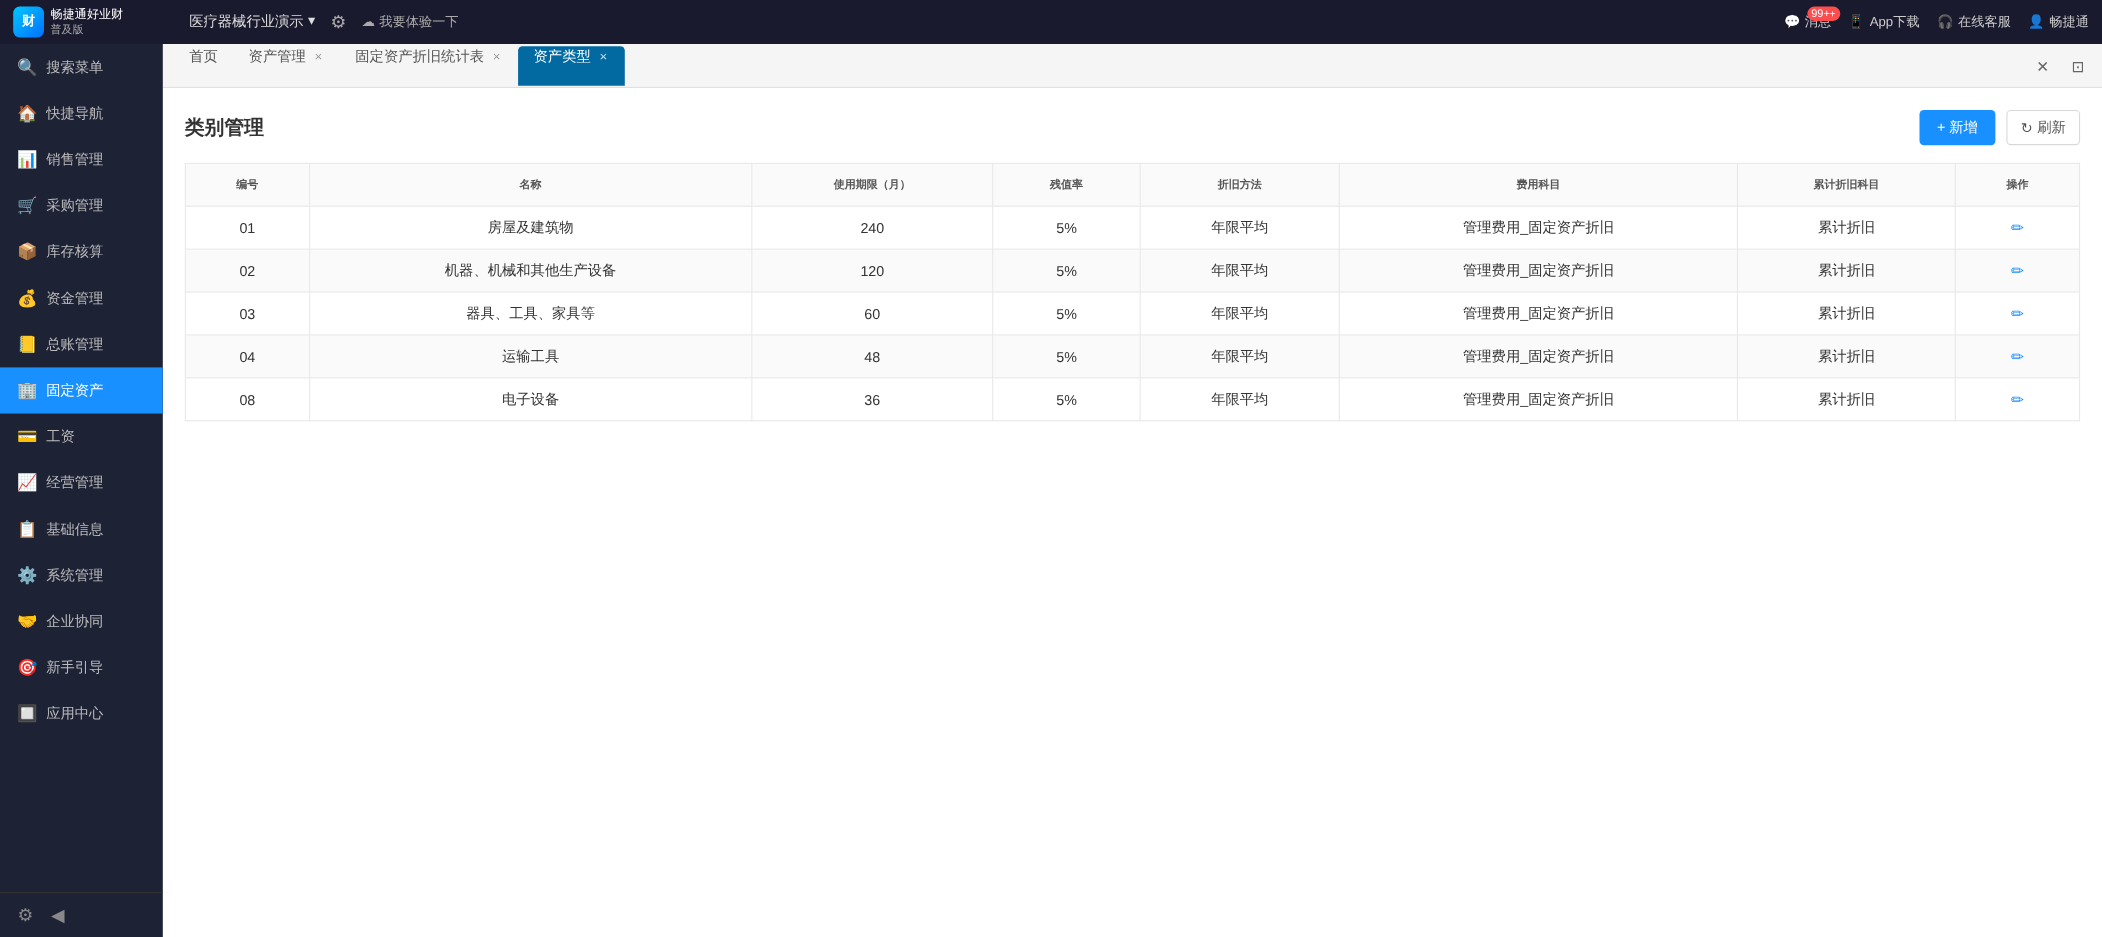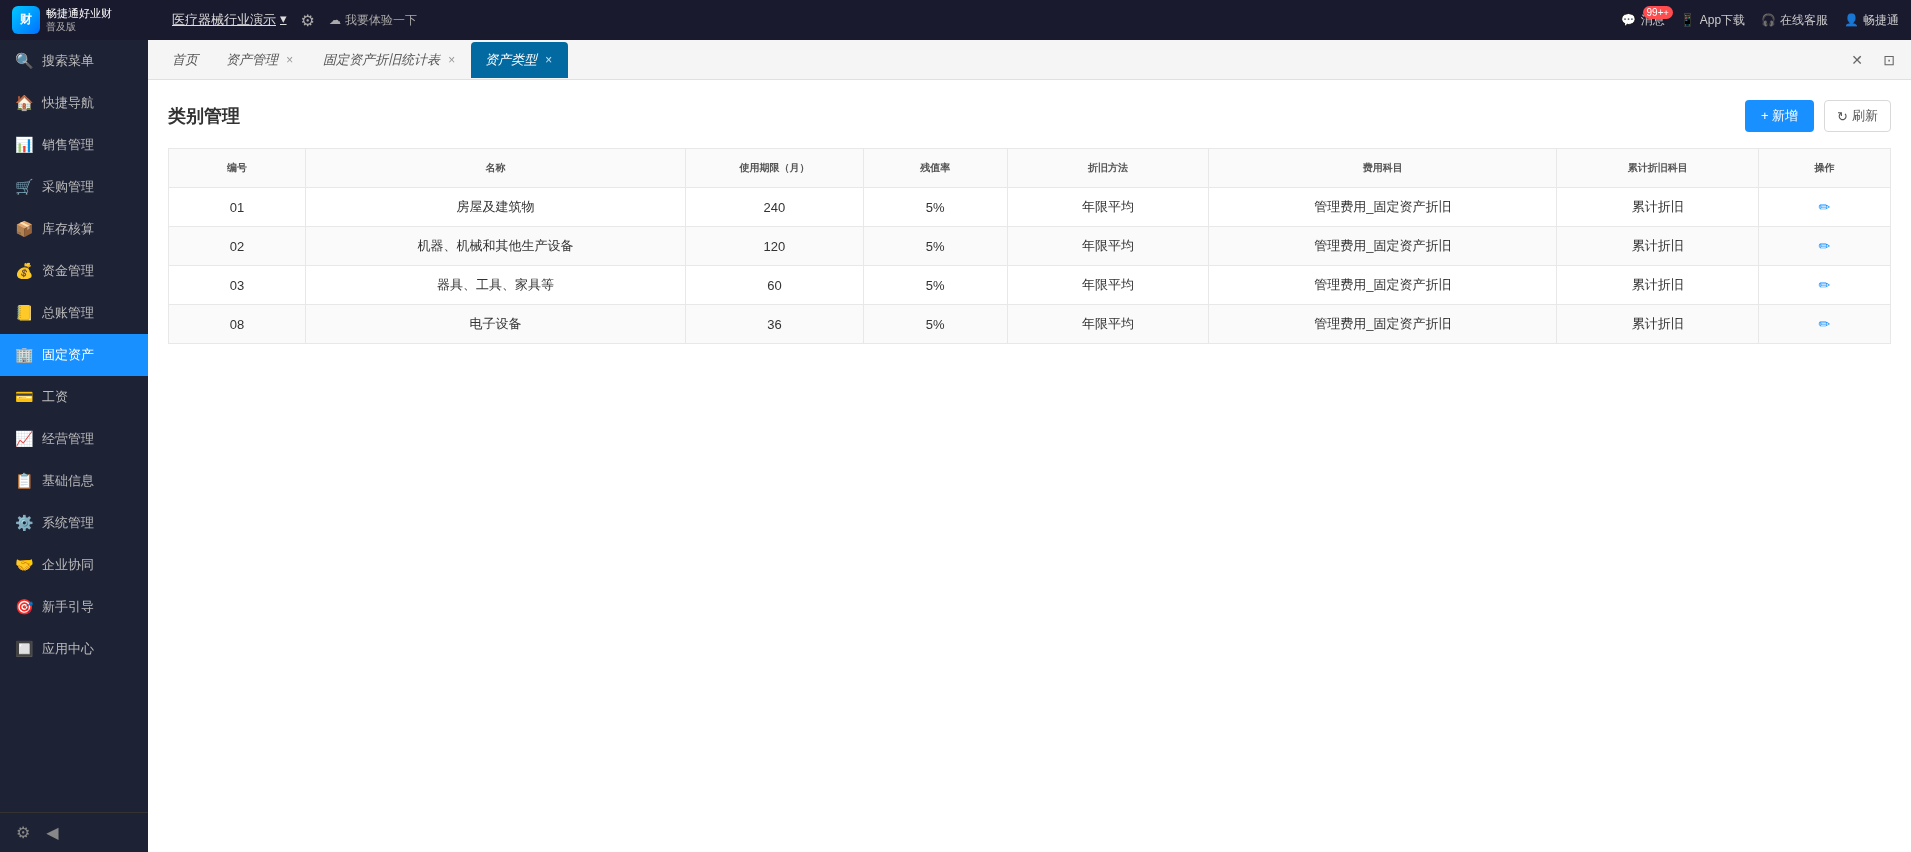--- a/index.html
+++ b/index.html
@@ -43,21 +43,20 @@
       flex: 1;
       padding-left: 20px;
     }
     .topbar-company {
       color: #ddd;
       font-size: 13px;
       display: flex;
       align-items: flex-start;
       gap: 4px;
       cursor: pointer;
-      text-decoration: underline;
     }
     .topbar-gear {
       color: #aaa;
       cursor: pointer;
       font-size: 16px;
       padding: 0 6px;
     }
     .topbar-experience {
       display: flex;
       align-items: center;
@@ -167,30 +166,28 @@
       display: flex;
       align-items: center;
       background: #f5f5f5;
       border-bottom: 1px solid #e0e0e0;
       padding: 0 10px;
       height: 40px;
       flex-shrink: 0;
     }
     .tab-item {
       display: flex;
-      align-items: center;
       gap: 6px;
       padding: 0 14px;
       height: 36px;
       cursor: pointer;
       font-size: 13px;
       color: #555;
       border-radius: 4px 4px 0 0;
       white-space: nowrap;
-      font-style: italic;
     }
     .tab-item.active {
       background: #0369a1;
       color: #fff;
     }
     .tab-close {
       font-size: 12px;
       color: #999;
       cursor: pointer;
       padding: 2px;
@@ -272,21 +269,21 @@
     .data-table th {
       background: #fafafa;
       color: #555;
       font-weight: 600;
       font-size: 10px;
       padding: 12px 16px;
       border: 1px solid #e8e8e8;
       text-align: center;
     }
     .data-table td {
-      padding: 10px 32px;
+      padding: 10px 16px;
       border: 1px solid #e8e8e8;
       font-size: 13px;
       color: #333;
       text-align: center;
     }
     .data-table tr:nth-child(even) { background: #fafafa; }
     .td-name { text-align: center; }
     .td-link { color: #1890ff; cursor: pointer; }
     .edit-icon {
       color: #1890ff;
@@ -484,20 +481,30 @@
     <td class="td-link">03</td>
     <td class="td-name">器具、工具、家具等</td>
     <td>60</td>
     <td>5%</td>
     <td>年限平均</td>
     <td>管理费用_固定资产折旧</td>
     <td class="td-link">累计折旧</td>
     <td><span class="edit-icon">✏</span></td>
   </tr>
             <tr>
+    <td class="td-link">04</td>
+    <td class="td-name">运输工具</td>
+    <td>48</td>
+    <td>5%</td>
+    <td>年限平均</td>
+    <td>管理费用_固定资产折旧</td>
+    <td class="td-link">累计折旧</td>
+    <td><span class="edit-icon">✏</span></td>
+  </tr>
+            <tr>
     <td class="td-link">08</td>
     <td class="td-name">电子设备</td>
     <td>36</td>
     <td>5%</td>
     <td>年限平均</td>
     <td>管理费用_固定资产折旧</td>
     <td class="td-link">累计折旧</td>
     <td><span class="edit-icon">✏</span></td>
   </tr>
           </tbody>

